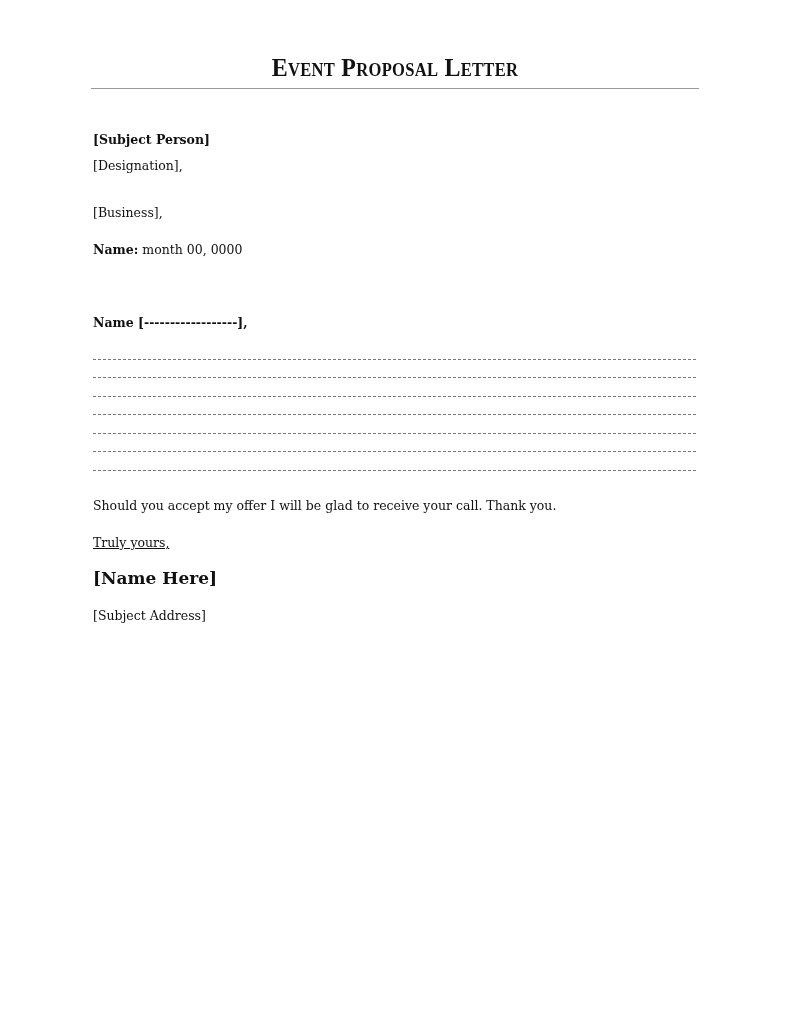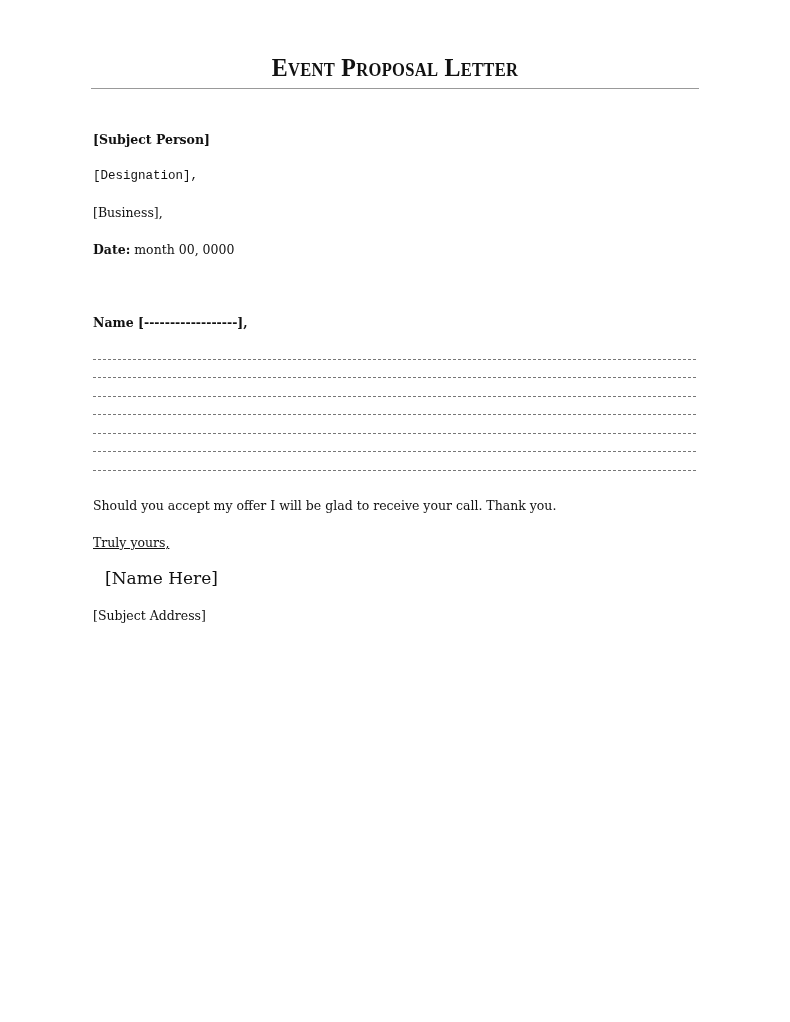--- a/index.html
+++ b/index.html
@@ -5,35 +5,35 @@
     html, body { margin: 0; padding: 0; background: #ffffff; }
     body { width: 790px; height: 1022px; position: relative; overflow: hidden;
            font-family: "DejaVu Serif", "Liberation Serif", serif; color: #111; }
     .title { position: absolute; left: 90px; width: 610px; top: 50px; text-align: center;
              font-family: "Liberation Serif", serif; font-weight: bold; font-size: 26px;
              font-variant: small-caps; letter-spacing: 0.3px; line-height: 36px; transform: scaleX(0.92); }
     .title-rule { position: absolute; left: 91px; top: 88px; width: 608px; height: 0;
                   border-top: 1.5px solid #999; }
     .txt { position: absolute; left: 93px; font-size: 12.5px; line-height: 16px; white-space: nowrap; }
     .bold { font-weight: bold; }
-    .name { position: absolute; left: 93px; font-size: 17px; font-weight: normal; line-height: 22px; margin-left: 12px; }
+    .name { position: absolute; left: 93px; font-size: 17px; font-weight: bold; line-height: 22px; }
     .dash { position: absolute; left: 93px; width: 603px; height: 0;
             border-top: 1px dashed #777; }
   </style>
 </head>
 <body>
 
 <div class="title">Event Proposal Letter</div>
 <div class="title-rule"></div>
 
 <div class="txt bold" style="top:132px;">[Subject Person]</div>
-<div class="txt" style="top:168px;font-family:Liberation Mono, monospace;">[Designation],</div>
+<div class="txt" style="top:158px;">[Designation],</div>
 <div class="txt" style="top:205px;">[Business],</div>
 <div class="txt" style="top:242px;">
-  <span class="bold">Date:</span>
+  <span class="bold">Name:</span>
   <span>month 00, 0000</span>
 </div>
 
 <div class="txt bold" style="top:315px;">Name [------------------],</div>
 
 <div>
   <div class="dash" style="top:359px;"></div>
   <div class="dash" style="top:377px;"></div>
   <div class="dash" style="top:396px;"></div>
   <div class="dash" style="top:414px;"></div>

